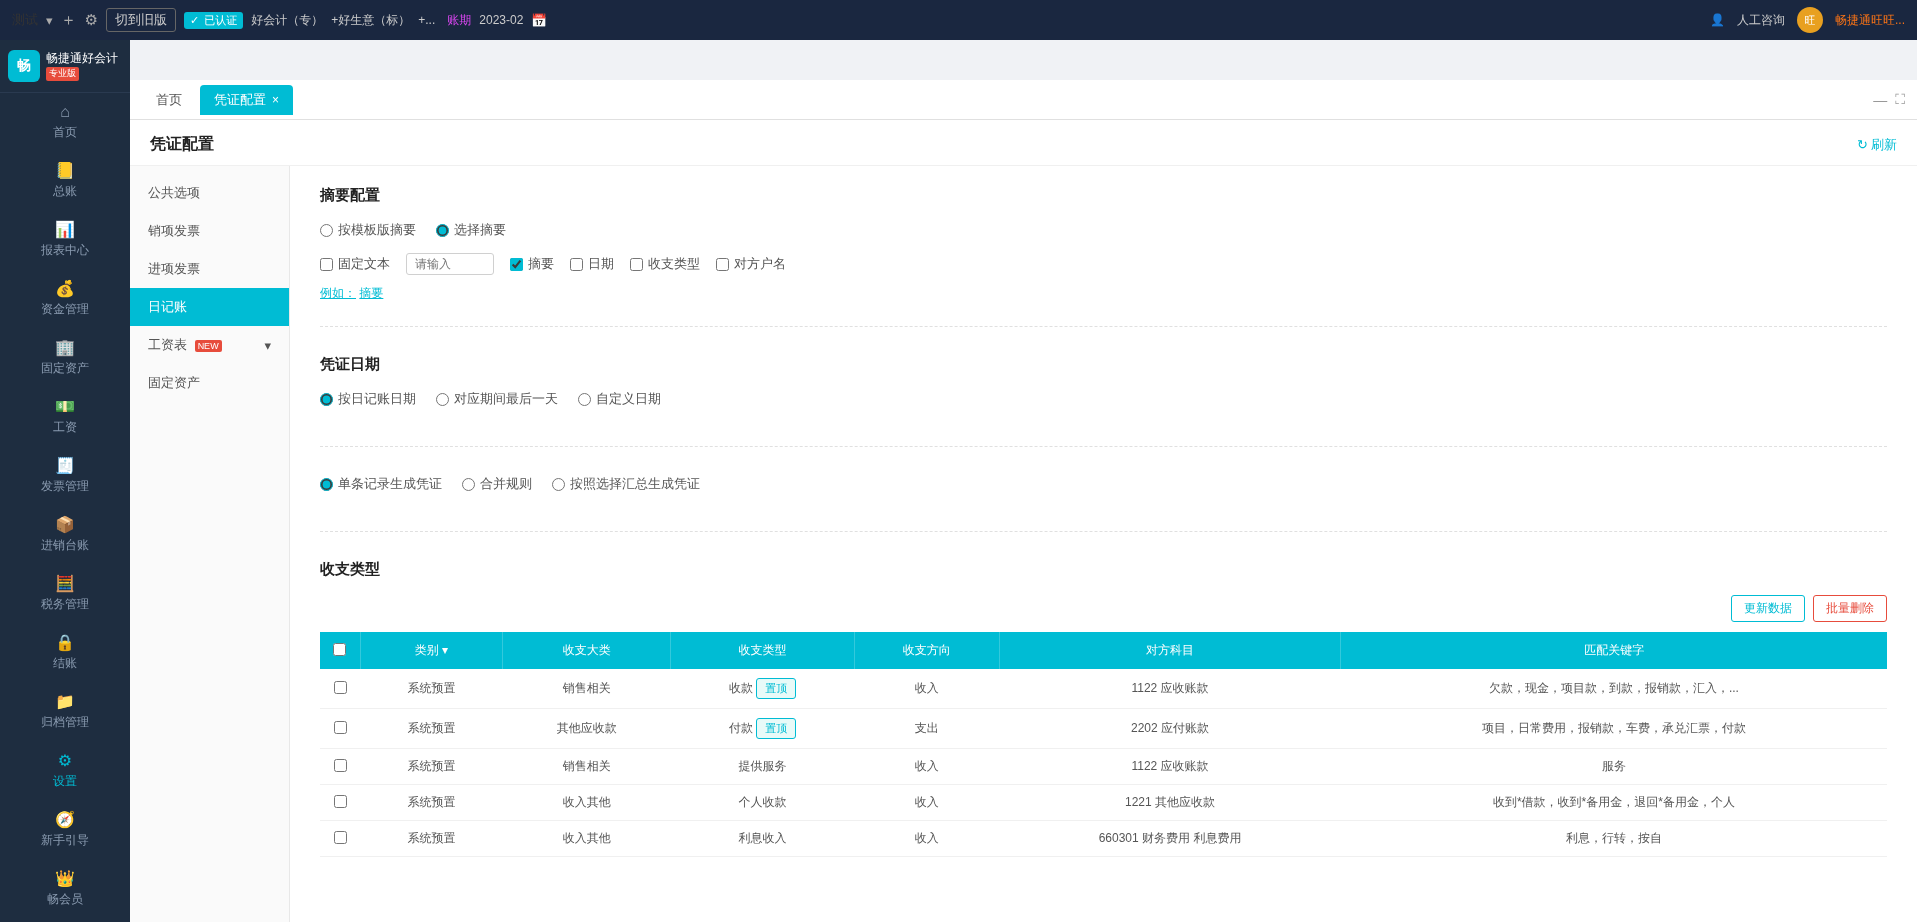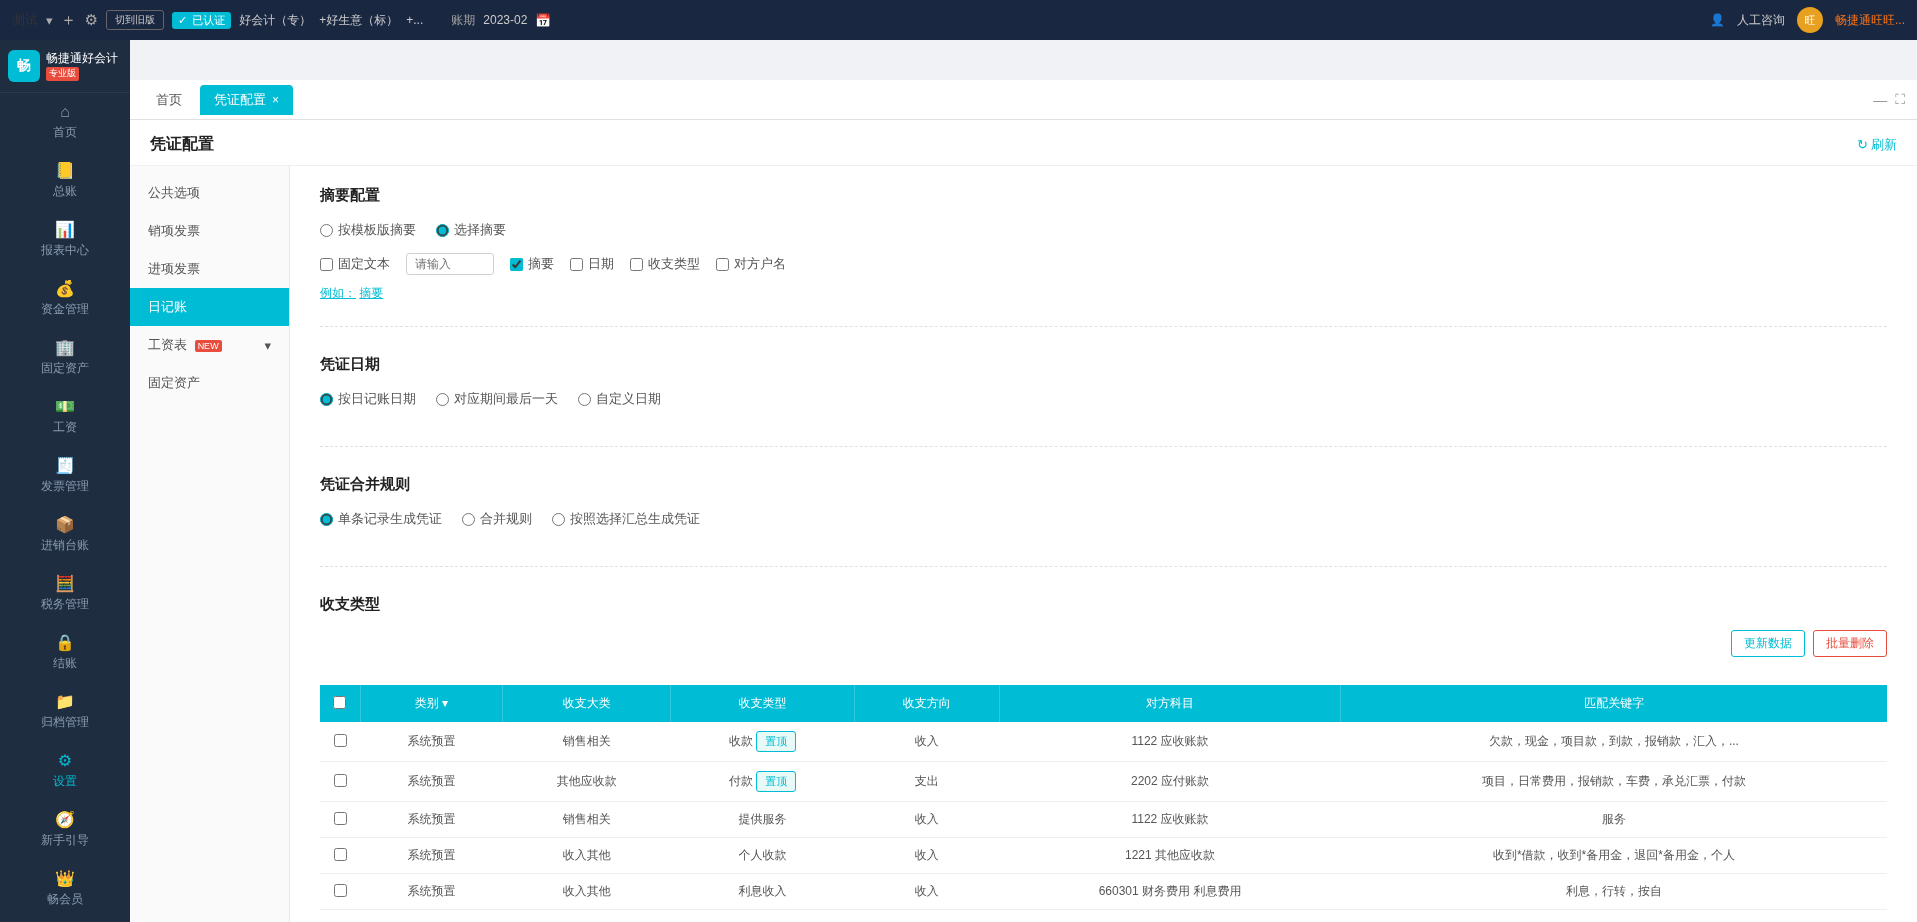--- a/index.html
+++ b/index.html
@@ -1,20 +1,20 @@
 <!DOCTYPE html>
 <html><head>
   <meta charset="utf-8">
   <style>
     * { margin: 0; padding: 0; box-sizing: border-box; }
     body { font-family: 'Microsoft YaHei', Arial, sans-serif; font-size: 13px; background: #f0f2f5; color: #333; width: 1917px; min-height: 922px; overflow-x: hidden; }
 
     
     .top-bar { height: 40px; background: #1a2740; display: flex; align-items: center; padding: 0 12px; gap: 8px; }
-    .top-bar-btn { background: transparent; border: 1px solid #666; color: #ccc; padding: 2px 8px; border-radius: 3px; cursor: pointer; font-size: 10px; }
+    .top-bar-btn { background: transparent; border: 1px solid #666; color: #ccc; padding: 2px 8px; border-radius: 3px; cursor: pointer; font-size: 13px; }
     .top-bar-badge { background: #00bcd4; color: #fff; padding: 1px 6px; border-radius: 3px; font-size: 11px; }
     .top-bar-right { margin-left: auto; display: flex; align-items: center; gap: 12px; }
     .top-bar-right span { color: #ccc; font-size: 12px; cursor: pointer; }
     .avatar-icon { width: 26px; height: 26px; background: #e8a020; border-radius: 50%; display: flex; align-items: center; justify-content: center; color: #fff; font-size: 11px; }
 
     
     .sidebar { position: fixed; left: 0; top: 40px; width: 130px; height: calc(100vh - 40px); background: #1e2d40; display: flex; flex-direction: column; z-index: 100; }
     .sidebar-logo { padding: 10px 8px; display: flex; align-items: center; gap: 6px; border-bottom: 1px solid #2a3a50; }
     .sidebar-logo-icon { width: 32px; height: 32px; background: #00bcd4; border-radius: 6px; display: flex; align-items: center; justify-content: center; color: #fff; font-size: 14px; font-weight: bold; }
     .sidebar-logo-text { color: #fff; font-size: 12px; line-height: 1.3; }
@@ -61,21 +61,21 @@
 
     
     .checkbox-row { display: flex; align-items: center; gap: 16px; flex-wrap: wrap; }
     .checkbox-label { display: flex; align-items: center; gap: 5px; cursor: pointer; font-size: 13px; color: #555; }
     .checkbox-label input[type="checkbox"] { accent-color: #00bcd4; cursor: pointer; }
     .text-input { border: 1px solid #d0d0d0; border-radius: 3px; padding: 3px 8px; font-size: 12px; color: #999; width: 88px; }
     .example-text { color: #00bcd4; font-size: 12px; margin-top: 10px; }
     .example-text span { color: #00bcd4; text-decoration: underline; cursor: pointer; font-family: Liberation Mono, monospace; }
 
     
-    .table-actions { display: flex; justify-content: flex-end; gap: 8px; margin-bottom: 28px; }
+    .table-actions { display: flex; justify-content: flex-end; gap: 8px; margin-bottom: 10px; }
     .btn-outline { border: 1px solid #00bcd4; color: #00bcd4; background: #fff; padding: 4px 12px; border-radius: 3px; cursor: pointer; font-size: 12px; }
     .btn-outline-red { border: 1px solid #e74c3c; color: #e74c3c; background: #fff; padding: 4px 12px; border-radius: 3px; cursor: pointer; font-size: 12px; }
 
     .config-table { width: 100%; border-collapse: collapse; font-size: 12px; }
     .config-table thead tr { background: #00bcd4; color: #fff; }
     .config-table thead th { padding: 10px 10px; text-align: center; font-weight: normal; border-right: 1px solid rgba(255,255,255,0.2); }
     .config-table thead th:last-child { border-right: none; }
     .config-table tbody tr { background: #fff; border-bottom: 1px solid #f0f0f0; }
     .config-table tbody td { padding: 9px 10px; text-align: center; color: #555; }
     .th-checkbox { width: 40px; }
@@ -93,21 +93,21 @@
   <span style="color:#aaa;font-size:16px;cursor:pointer;">＋</span>
   <span style="color:#aaa;font-size:15px;cursor:pointer;">⚙</span>
   <button class="top-bar-btn">切到旧版</button>
   <span class="top-bar-badge">
     <span style="margin-right:2px;">✓</span>
     <span>已认证</span>
   </span>
   <span style="color:#ccc;font-size:12px;">好会计（专）</span>
   <span style="color:#ccc;font-size:12px;">+好生意（标）</span>
   <span style="color:#ccc;font-size:12px;">+...</span>
-  <span style="color:#a3a3a3;font-size:12px;margin-left:20px;">账期</span>
+  <span style="color:#d946ef;font-size:12px;margin-left:4px;">账期</span>
   <span style="color:#ccc;font-size:12px;">2023-02</span>
   <span style="color:#aaa;cursor:pointer;">📅</span>
   <div class="top-bar-right">
     <span style="color:#aaa;">👤</span>
     <span style="color:#ccc;cursor:pointer;font-size:12px;">人工咨询</span>
     <div class="avatar-icon">旺</div>
     <span style="color:#f97316;font-size:12px;cursor:pointer;">畅捷通旺旺...</span>
   </div>
 </div>
 
@@ -290,21 +290,20 @@
               <span>对应期间最后一天</span>
             </label>
             <label class="radio-label">
               <input type="radio" name="voucher_date" style="">
               <span>自定义日期</span>
             </label>
           </div>
         </div>
 
         <div class="section">
-          <div class="section-title">凭证合并规则</div>
           <div class="radio-group">
             <label class="radio-label">
               <input type="radio" name="merge_rule" checked="" style="">
               <span>单条记录生成凭证</span>
             </label>
             <label class="radio-label">
               <input type="radio" name="merge_rule" style="">
               <span>合并规则</span>
             </label>
             <label class="radio-label">

